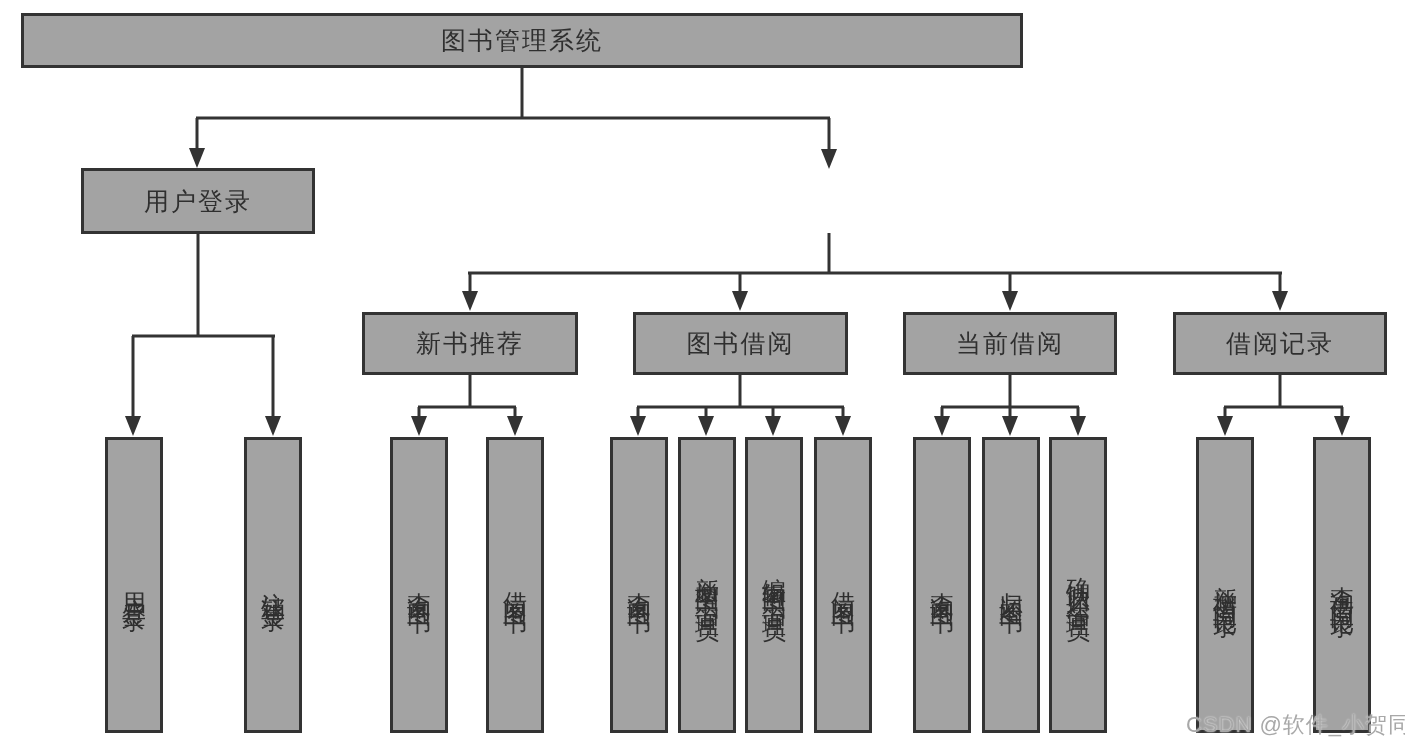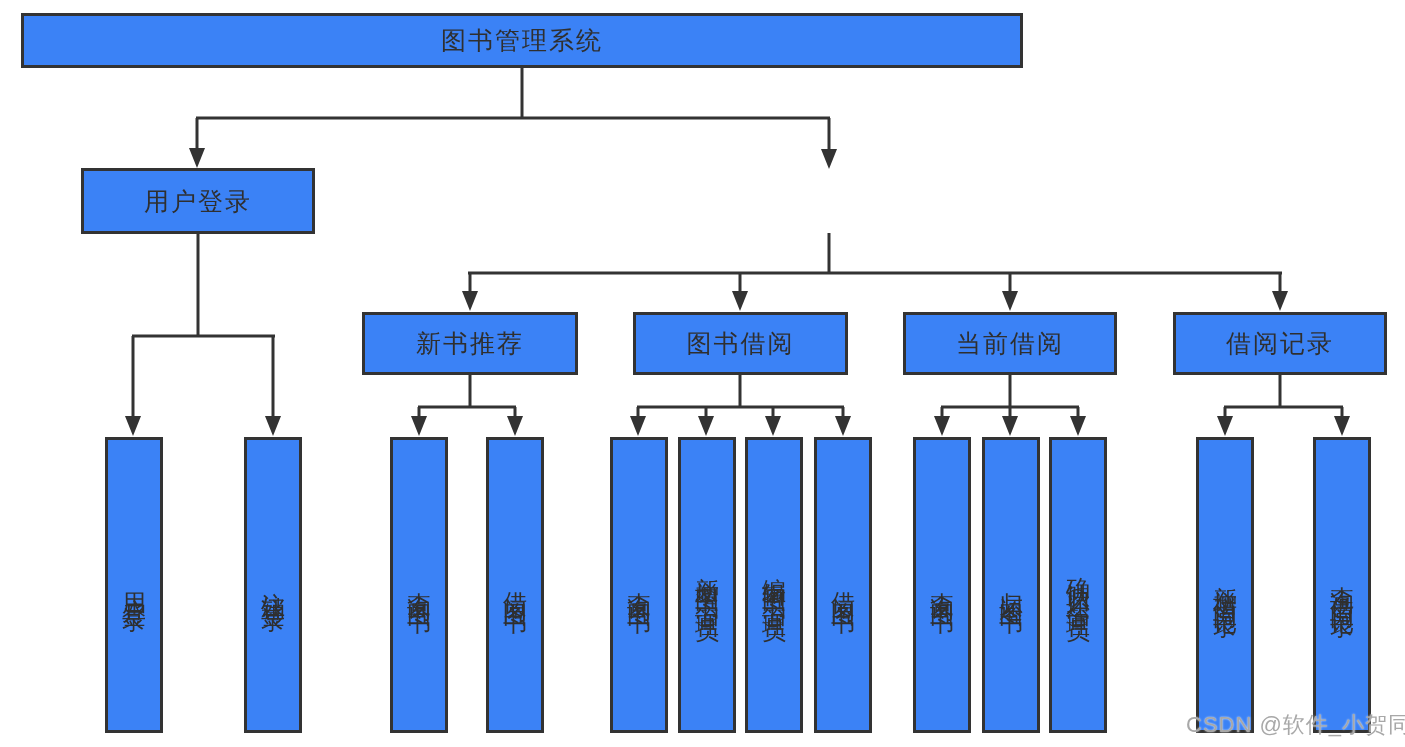--- a/index.html
+++ b/index.html
@@ -18,21 +18,21 @@
     color:var(--text);
     overflow:hidden;
   }
   #connectors{position:absolute;left:0;top:0;width:1405px;height:747px;}
   #connectors line{stroke:var(--line);stroke-width:3;}
   #connectors polygon{fill:var(--line);}
   .box{
     position:absolute;
     box-sizing:border-box;
     border:3px solid var(--box-border);
-    background:#3b82f6;
+    background:#a3a3a3;
     display:flex;align-items:center;justify-content:center;
   }
   .box .lbl{
     font-size:25px;
     letter-spacing:2px;
     color:var(--text);
     white-space:nowrap;
   }
   .box.v .lbl{
     writing-mode:vertical-rl;

